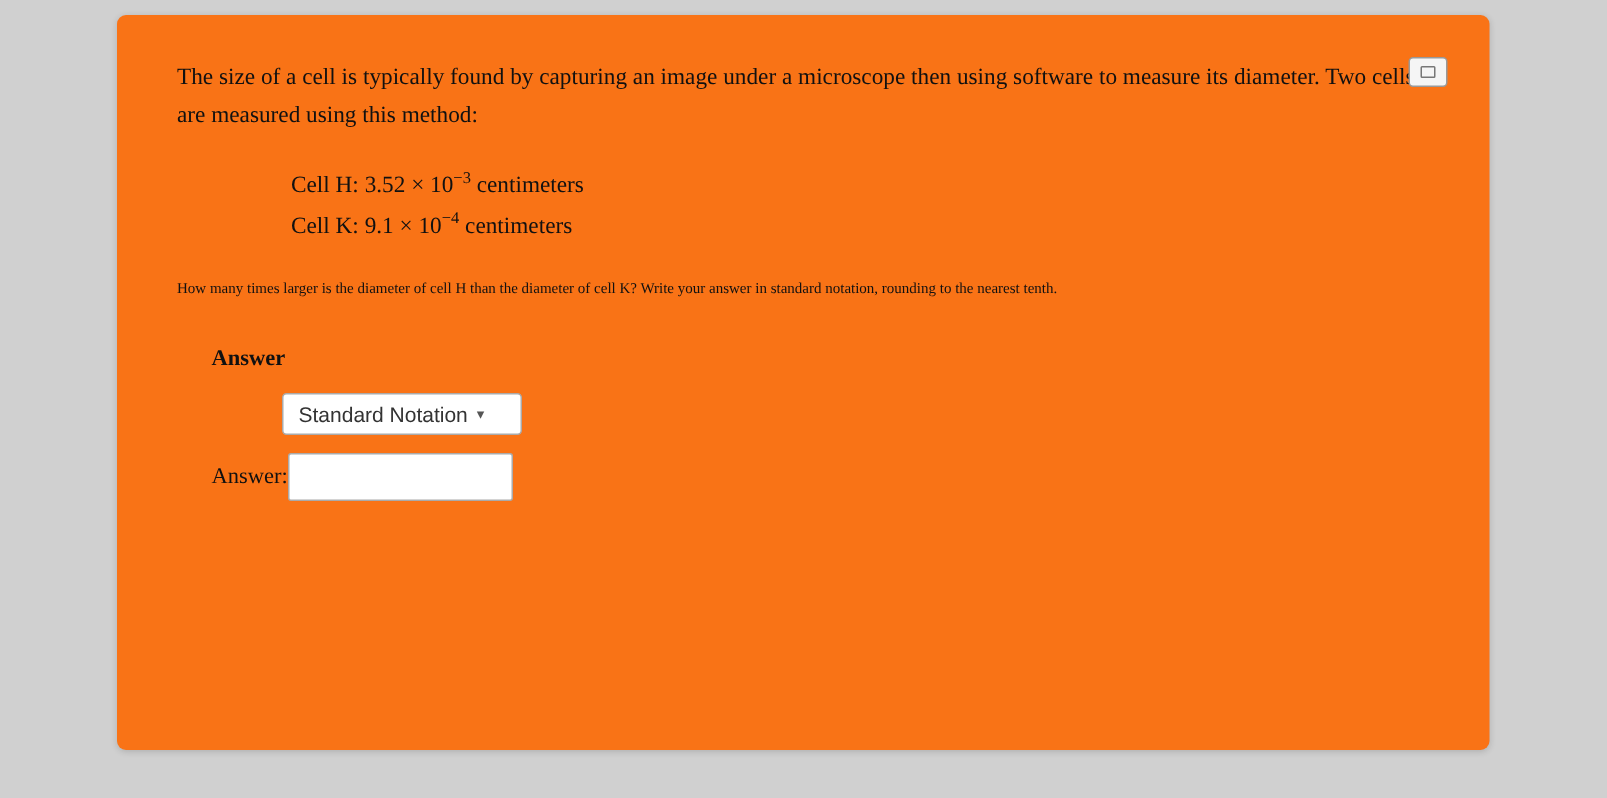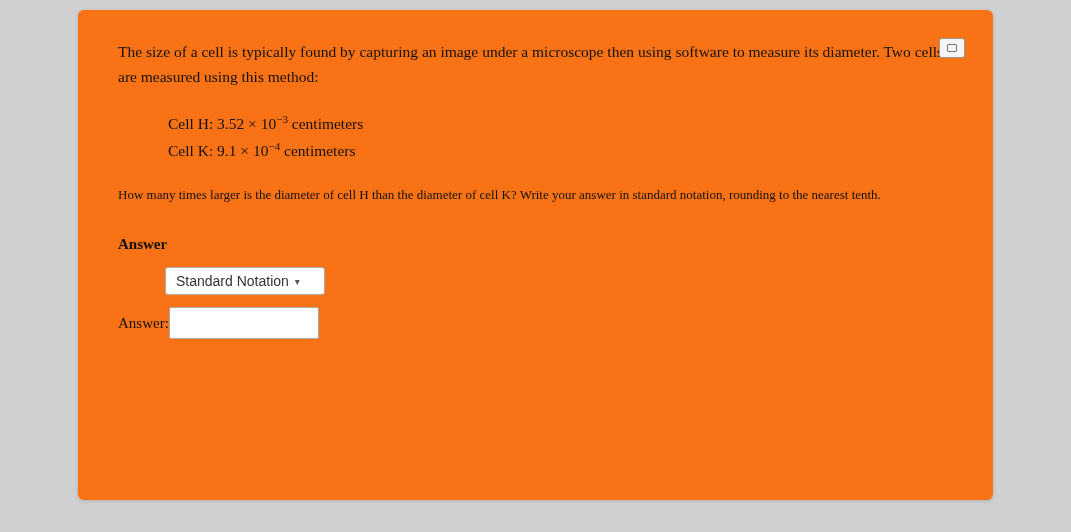--- a/index.html
+++ b/index.html
@@ -48,37 +48,39 @@
 
     .cell-data {
       margin-left: 50px;
       margin-bottom: 20px;
     }
 
     .cell-line {
       font-size: 15.5px;
       color: #111;
       line-height: 1.8;
+      margin-left: 26px;
     }
 
     .cell-line sup {
       font-size: 11px;
       vertical-align: super;
       line-height: 0;
     }
 
     .question-text {
-      font-size: 13px;
+      font-size: 10px;
       color: #111;
       line-height: 1.6;
       margin-bottom: 30px;
     }
 
     .answer-section {
       margin-top: 10px;
+      margin-left: 23px;
     }
 
     .answer-label {
       font-size: 15px;
       font-weight: bold;
       color: #111;
       font-family: Georgia, serif;
       margin-bottom: 14px;
     }
 

